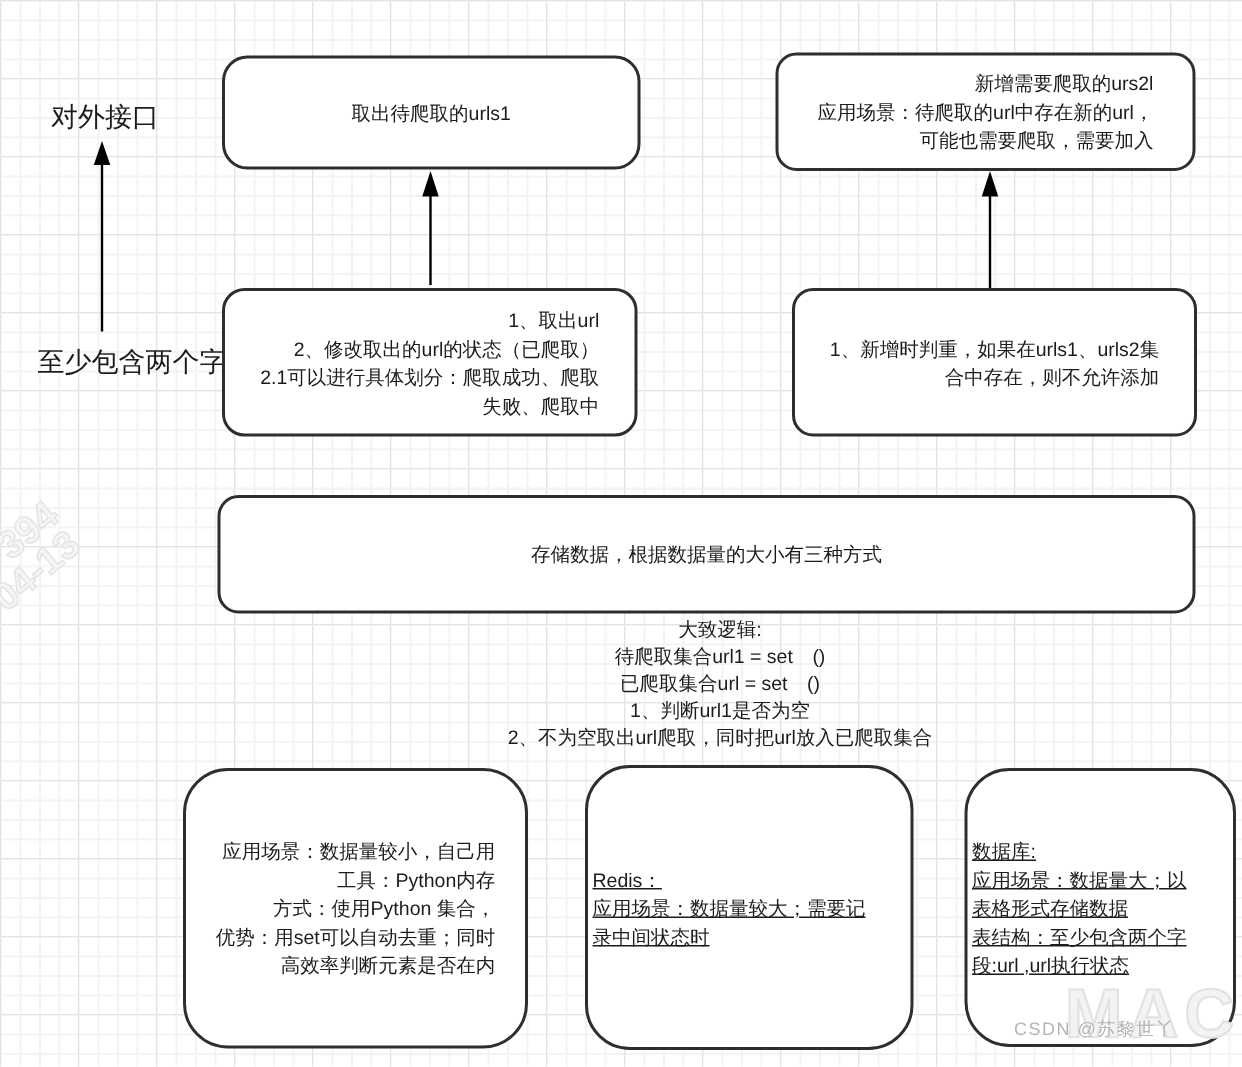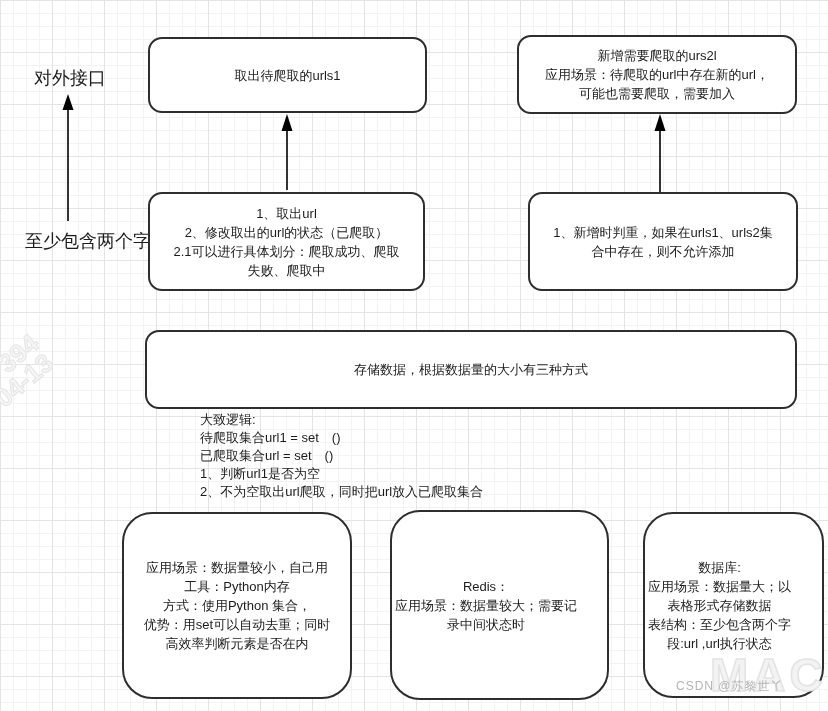--- a/index.html
+++ b/index.html
@@ -17,32 +17,32 @@
       linear-gradient(to bottom,#f3f3f3 1px,transparent 1px);
     background-size:52px 52px,52px 52px,13px 13px,13px 13px;
   }
   .node{
     position:absolute;
     background:#fff;
     border:2px solid #2e2e2e;
     border-radius:14px;
     box-sizing:border-box;
     display:flex;align-items:center;justify-content:center;
-    text-align:center;
+    text-align:right;
     font-size:13px;line-height:19px;
     white-space:pre-line;
     padding:3px 5px;
   }
   .node.round-big{border-radius:30px;}
-  .node.align-left{text-align:center;justify-content:flex-start;padding-left:3px;padding-right:16px;}
+  .node.align-left{text-align:left;justify-content:flex-start;padding-left:3px;padding-right:16px;text-decoration:underline;}
   .flabel{position:absolute;font-size:18px;white-space:nowrap;}
   .overlay{position:absolute;left:0;top:0;z-index:2;}
   .logic-note{
     position:absolute;left:200px;top:411px;width:560px;
-    font-size:13px;line-height:18px;
+    text-align:center;font-size:13px;line-height:18px;
     white-space:pre-line;z-index:1;
   }
   .wm-rot{
     position:absolute;
     font-size:26px;font-weight:bold;
     color:#f5f5f5;
     -webkit-text-stroke:1px #e4e4e4;
     transform:rotate(-40deg);
     transform-origin:left center;
     z-index:0;white-space:nowrap;
@@ -54,22 +54,22 @@
     font-size:46px;font-weight:bold;letter-spacing:4px;
     color:#f3f3f3;
     -webkit-text-stroke:1.5px #e3e3e3;
     z-index:5;white-space:nowrap;
   }
   .wm-csdn{
     position:absolute;left:676px;top:678px;
     font-size:12px;color:#b5b5b5;letter-spacing:1px;
     z-index:6;white-space:nowrap;
   }
-  #box-a1{left:148px;top:37px;width:279px;height:76px;}
-  #box-a2{left:148px;top:192px;width:277px;height:99px;}
+  #box-a1{left:148px;top:37px;width:279px;height:76px;border-radius:17px;}
+  #box-a2{left:148px;top:192px;width:277px;height:99px;border-radius:15px;}
   #box-b1{left:517px;top:35px;width:280px;height:79px;}
   #box-b2{left:528px;top:192px;width:270px;height:99px;}
   #box-c {left:145px;top:330px;width:652px;height:79px;}
   #box-d1{left:122px;top:512px;width:230px;height:187px;}
   #box-d2{left:390px;top:510px;width:219px;height:190px;}
   #box-d3{left:643px;top:512px;width:181px;height:186px;}
   #label-external{left:34px;top:66px;}
   #label-impl{left:25px;top:229px;}
   .node,.flabel,.logic-note{z-index:3;}
 </style>

